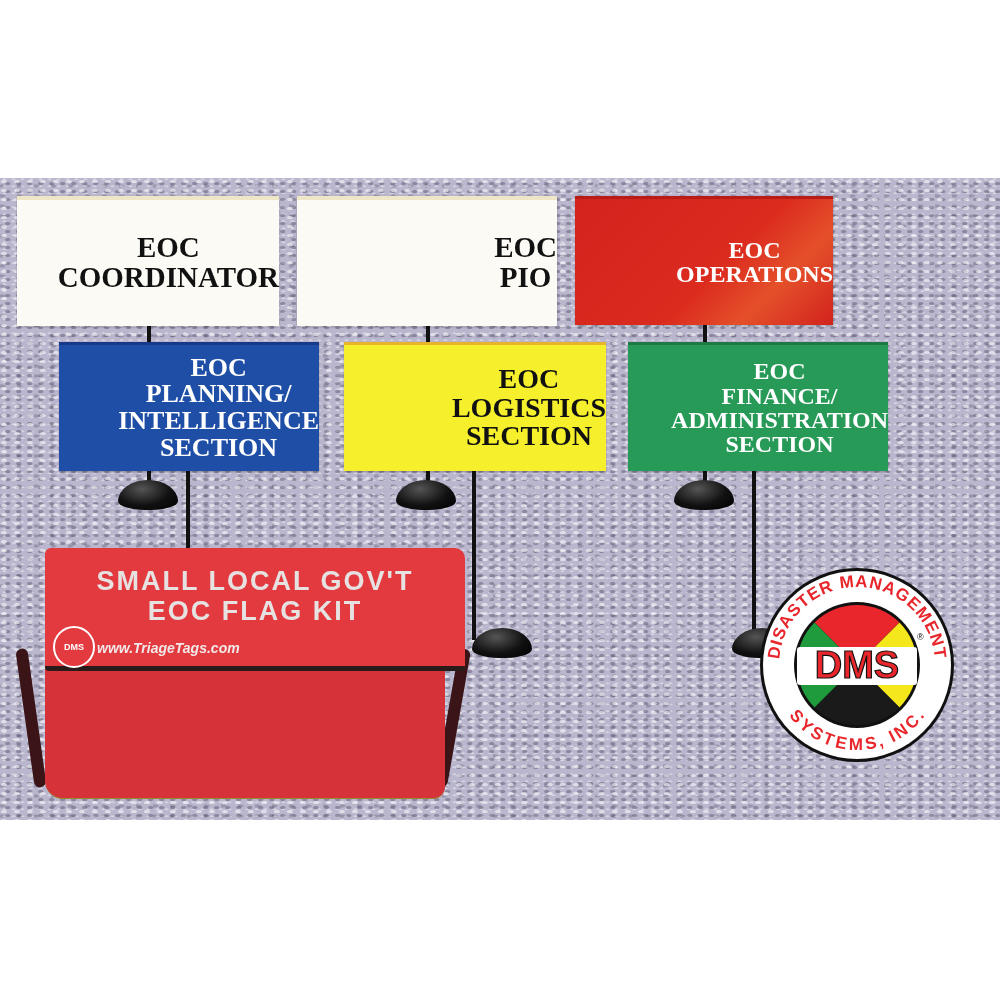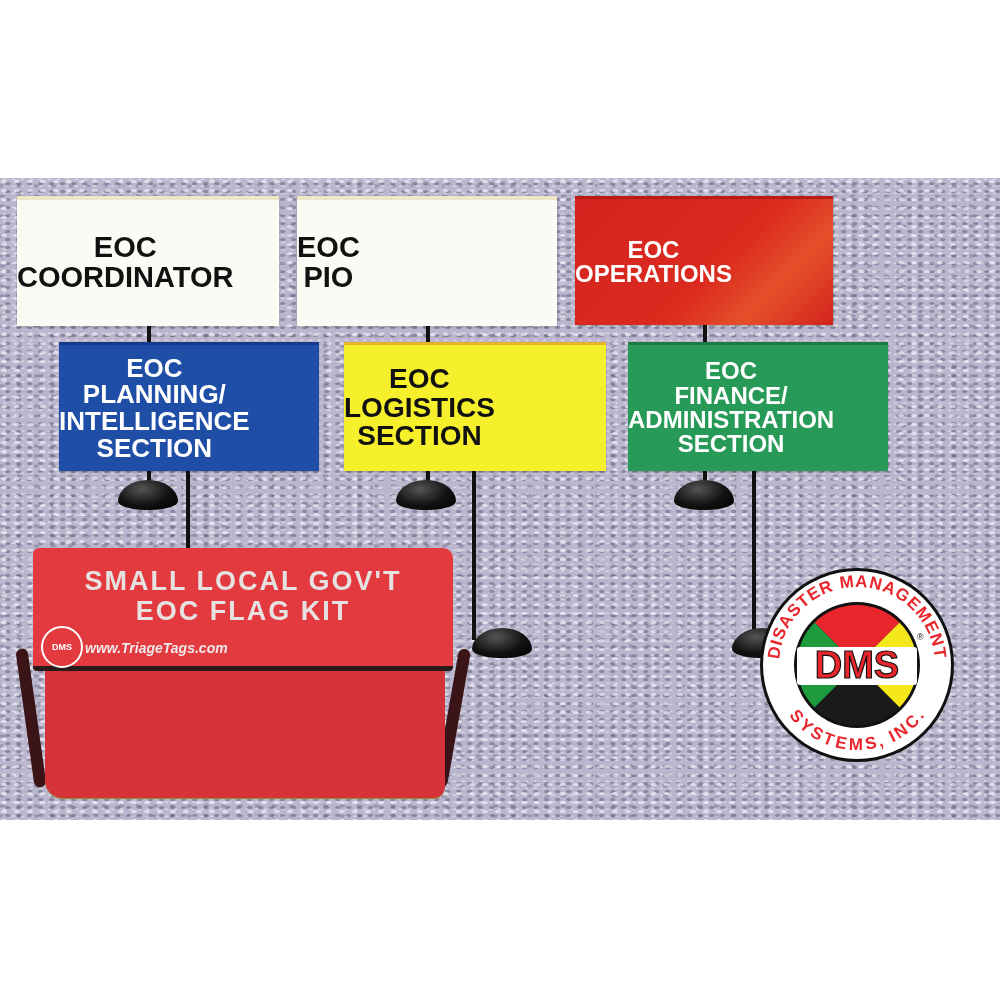--- a/index.html
+++ b/index.html
@@ -8,30 +8,30 @@
     background-color: #b9b6ce;
     background-image:
       radial-gradient(ellipse 6px 3px at 30% 40%, rgba(255,255,255,0.55) 40%, transparent 60%),
       radial-gradient(ellipse 5px 3px at 70% 70%, rgba(80,78,100,0.45) 40%, transparent 65%),
       radial-gradient(ellipse 4px 2px at 50% 20%, rgba(255,255,255,0.4) 40%, transparent 60%),
       radial-gradient(ellipse 7px 3px at 10% 80%, rgba(90,88,110,0.35) 40%, transparent 65%);
     background-size: 13px 9px, 11px 8px, 9px 7px, 17px 10px;
   }
   .pole { position: absolute; width: 4px; background: #111; }
   .base { position: absolute; width: 60px; height: 30px; background: radial-gradient(ellipse at 40% 30%, #555 0%, #111 55%, #000 100%); border-radius: 50% 50% 45% 45% / 70% 70% 30% 30%; }
-  .flag { position: absolute; display: flex; align-items: center; justify-content: flex-start; text-align: center; font-weight: bold; line-height: 1.02; box-shadow: 0 1px 2px rgba(0,0,0,0.25); }
+  .flag { position: absolute; display: flex; align-items: center; justify-content: flex-end; text-align: center; font-weight: bold; line-height: 1.02; box-shadow: 0 1px 2px rgba(0,0,0,0.25); font-family: Liberation Serif, serif; }
   .flag .txt { white-space: pre-line; }
   .f-white { background: #fbfaf4; color: #111; border-top: 4px solid #efe6c8; font-size: 29px; }
   .f-red { background: linear-gradient(135deg, #d4231e 0%, #db2a1e 55%, #e4502a 75%, #d2231d 100%); color: #fff; font-size: 24px; border-top: 3px solid #b81c17; }
   .f-blue { background: #1f4ea6; color: #fff; font-size: 26px; border-top: 3px solid #16398a; }
   .f-yellow { background: #f6f02c; color: #111; font-size: 28px; border-top: 3px solid #e7b42a; }
   .f-green { background: #279a58; color: #fff; font-size: 24px; border-top: 3px solid #1d7a44; }
   .bag { position: absolute; left: 33px; top: 548px; width: 420px; height: 268px; }
   .bag-body { position: absolute; left: 12px; top: 110px; width: 400px; height: 140px; background: #d63239; border-radius: 0 0 12px 18px; border-bottom: 1px solid #9c8a32; }
-  .bag-lid { position: absolute; left: 0; top: 0; width: 420px; height: 118px; background: #e33a3f; border-radius: 6px 10px 4px 4px; border-bottom: 5px solid #2a1a1a; }
+  .bag-lid { position: absolute; left: 12px; top: 0; width: 420px; height: 118px; background: #e33a3f; border-radius: 6px 10px 4px 4px; border-bottom: 5px solid #2a1a1a; }
   .strap { position: absolute; width: 12px; background: #3a1416; border-radius: 6px; }
   .bag-title { position: absolute; left: 0; top: 18px; width: 420px; text-align: center; color: #e6e2e2; font-weight: bold; font-size: 27px; letter-spacing: 2px; line-height: 1.12; white-space: pre-line; }
   .bag-url { position: absolute; left: 52px; top: 92px; color: #f1e9e9; font-size: 14px; font-weight: bold; font-style: italic; }
   .bag-logo { position: absolute; left: 8px; top: 78px; width: 38px; height: 38px; border-radius: 50%; border: 2px solid #fff; background: #e33a3f; color: #fff; font-size: 9px; font-weight: bold; display: flex; align-items: center; justify-content: center; }
   .logo { position: absolute; left: 757px; top: 565px; width: 200px; height: 200px; }
 </style>
 </head>
 <body>
 
 <div class="backdrop"></div>

